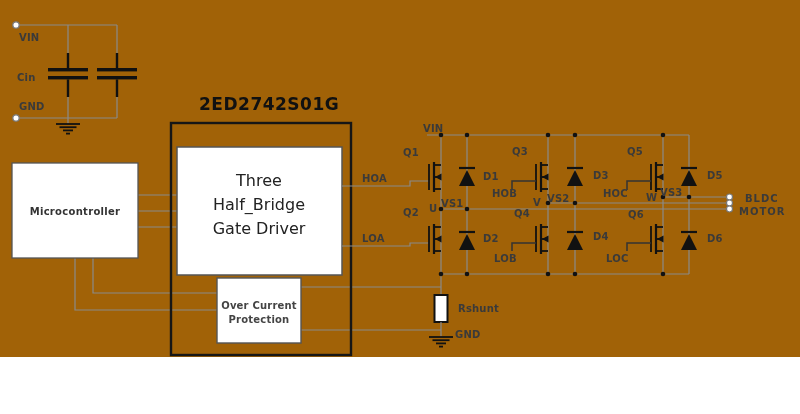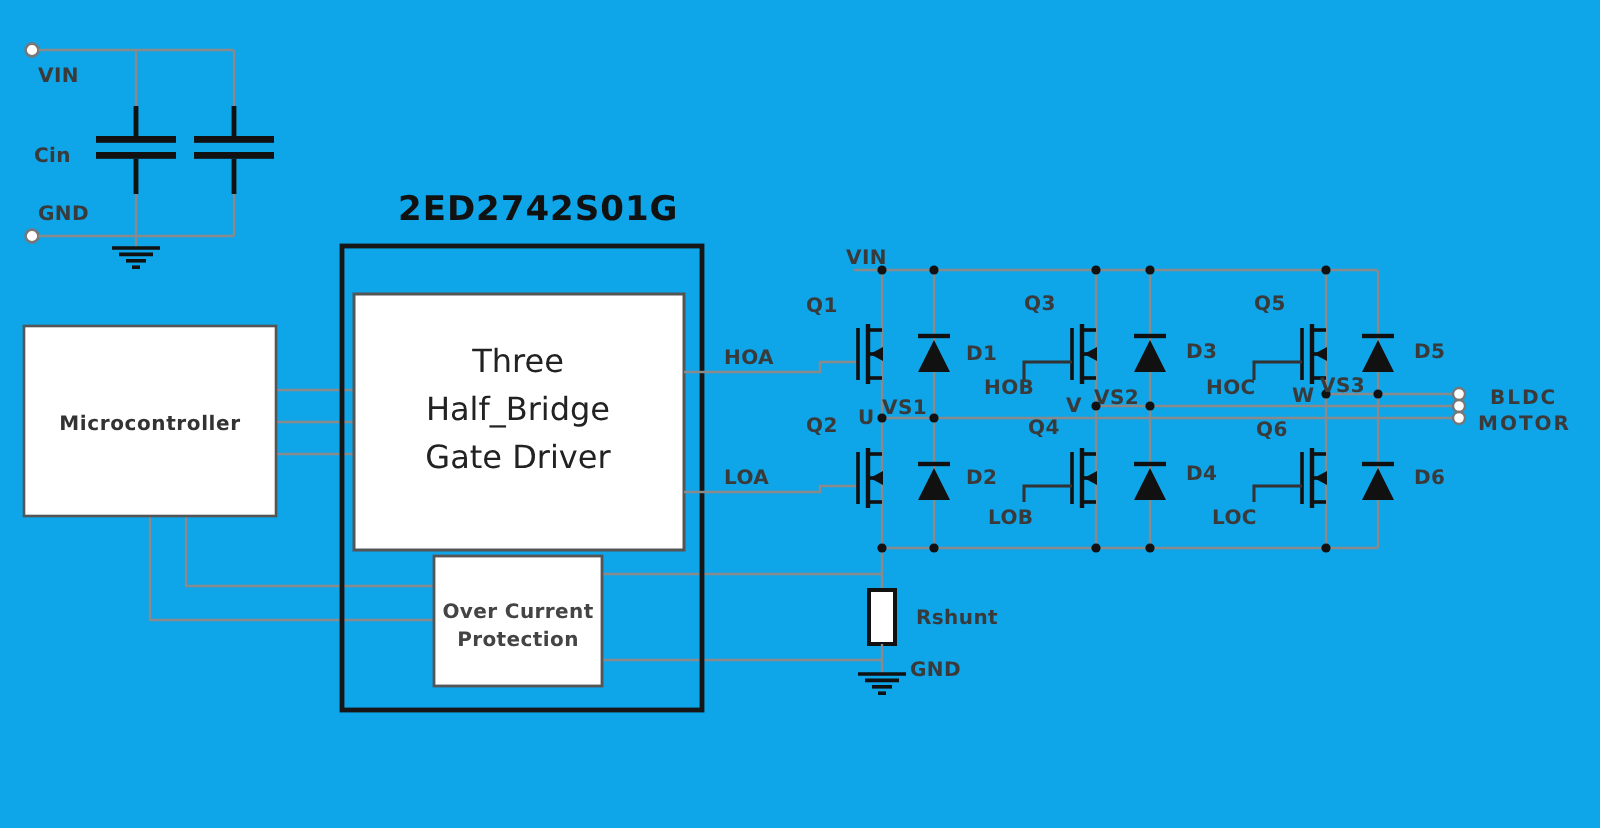--- a/index.html
+++ b/index.html
@@ -1,16 +1,16 @@
 <!DOCTYPE html>
 <html><head>
 <meta charset="utf-8">
 <style>
   html,body{margin:0;padding:0;background:#fff;}
-  .stage{position:relative;width:800px;height:414px;background:#0ea5e9;overflow:hidden;
+  .stage{position:relative;width:800px;height:357px;background:#a16207;overflow:hidden;
          font-family:"DejaVu Sans",sans-serif;}
   svg{position:absolute;left:0;top:0;}
   text{fill:#3a3a3a;font-family:"DejaVu Sans",sans-serif;}
   .lbl{font-size:10px;font-weight:bold;letter-spacing:.2px;}
   .lbl-sp{font-size:10px;font-weight:bold;letter-spacing:1px;}
   .part{font-size:17px;font-weight:600;fill:#111;letter-spacing:.5px;}
   .core{font-size:16px;fill:#222;}
   .ocp{font-size:10px;font-weight:bold;fill:#444;letter-spacing:.2px;}
   .mcu{font-size:10px;font-weight:bold;fill:#333;letter-spacing:.3px;}
   .note{position:absolute;left:8px;top:391px;font-family:"Liberation Sans",sans-serif;

